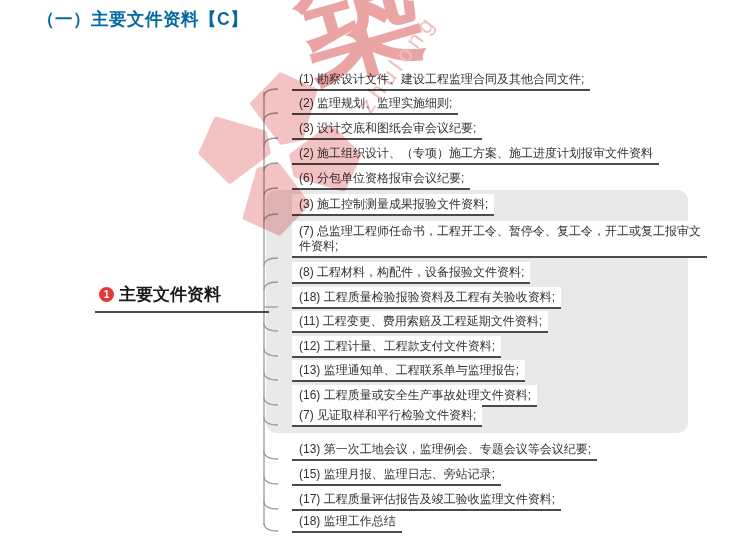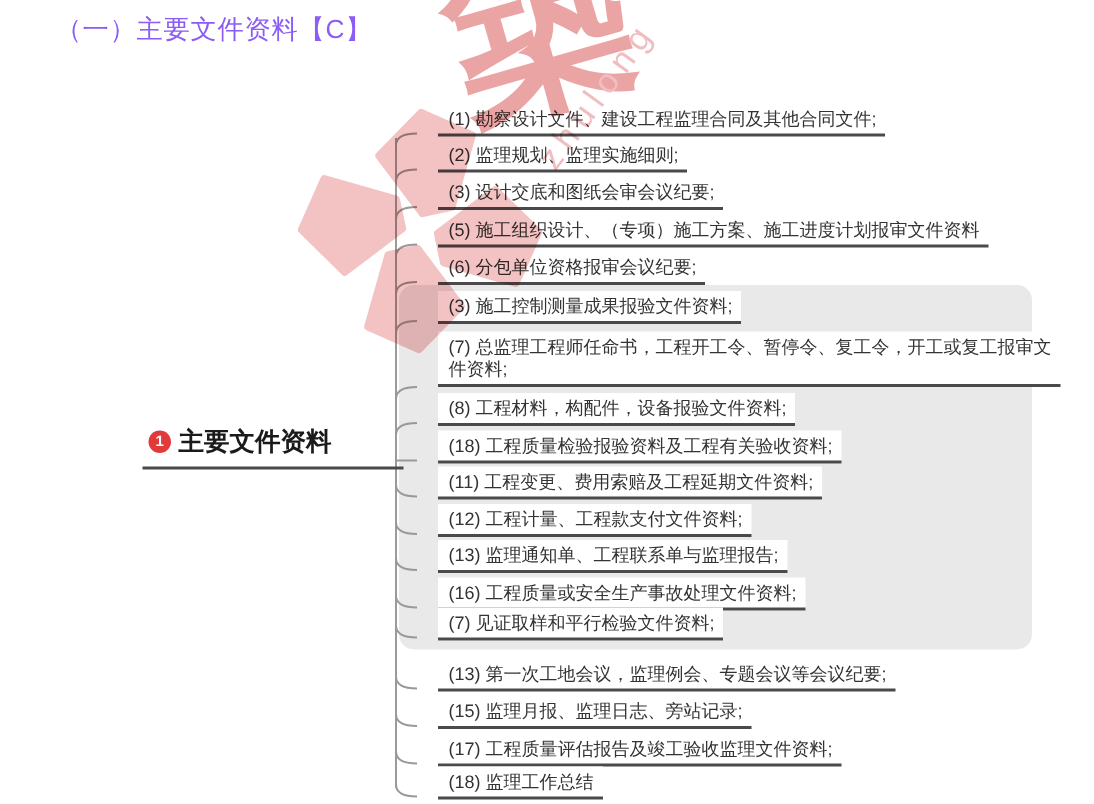--- a/index.html
+++ b/index.html
@@ -3,21 +3,21 @@
 <meta charset="utf-8">
 <style>
   html,body{margin:0;padding:0;background:#fff;}
   .canvas{
     position:relative;width:729px;height:536px;overflow:hidden;background:#fff;
     font-family:"Liberation Sans","DejaVu Sans",sans-serif;
   }
   
   .page-title{
     position:absolute;left:37px;top:7px;z-index:2;
-    font-size:17.5px;font-weight:normal;color:#8b5cf6;letter-spacing:.5px;
+    font-size:17.5px;font-weight:bold;color:#0369a1;letter-spacing:.5px;
   }
   
   .group-box{
     position:absolute;left:266px;top:190px;width:422px;height:243px;
     background:#e9e9e9;border-radius:10px;z-index:0;
   }
   
   .connectors{position:absolute;left:0;top:0;z-index:1;}
   
   .center-node{
@@ -89,21 +89,21 @@
   <div class="page-title">（一）主要文件资料【C】</div>
 
   <div class="center-node">
     <span class="badge">1</span>
     <span>主要文件资料</span>
   </div>
 
   <div class="item" style="top:69px"><span class="lbl">(1) 勘察设计文件、建设工程监理合同及其他合同文件;</span></div>
   <div class="item" style="top:93px"><span class="lbl">(2) 监理规划、监理实施细则;</span></div>
   <div class="item" style="top:118px"><span class="lbl">(3) 设计交底和图纸会审会议纪要;</span></div>
-  <div class="item" style="top:143px"><span class="lbl">(5) 施工组织设计、（专项）施工方案、施工进度计划报审文件资料</span></div>
+  <div class="item" style="top:143px"><span class="lbl">(2) 施工组织设计、（专项）施工方案、施工进度计划报审文件资料</span></div>
   <div class="item" style="top:168px"><span class="lbl">(6) 分包单位资格报审会议纪要;</span></div>
   <div class="item" style="top:194px"><span class="lbl">(3) 施工控制测量成果报验文件资料;</span></div>
   <div class="item wide" style="top:221px"><span class="lbl">(7) 总监理工程师任命书，工程开工令、暂停令、复工令，开工或复工报审文件资料;</span></div>
   <div class="item" style="top:262px"><span class="lbl">(8) 工程材料，构配件，设备报验文件资料;</span></div>
   <div class="item" style="top:287px"><span class="lbl">(18) 工程质量检验报验资料及工程有关验收资料;</span></div>
   <div class="item" style="top:311px"><span class="lbl">(11) 工程变更、费用索赔及工程延期文件资料;</span></div>
   <div class="item" style="top:336px"><span class="lbl">(12) 工程计量、工程款支付文件资料;</span></div>
   <div class="item" style="top:360px"><span class="lbl">(13) 监理通知单、工程联系单与监理报告;</span></div>
   <div class="item" style="top:385px"><span class="lbl">(16) 工程质量或安全生产事故处理文件资料;</span></div>
   <div class="item" style="top:405px"><span class="lbl">(7) 见证取样和平行检验文件资料;</span></div>

